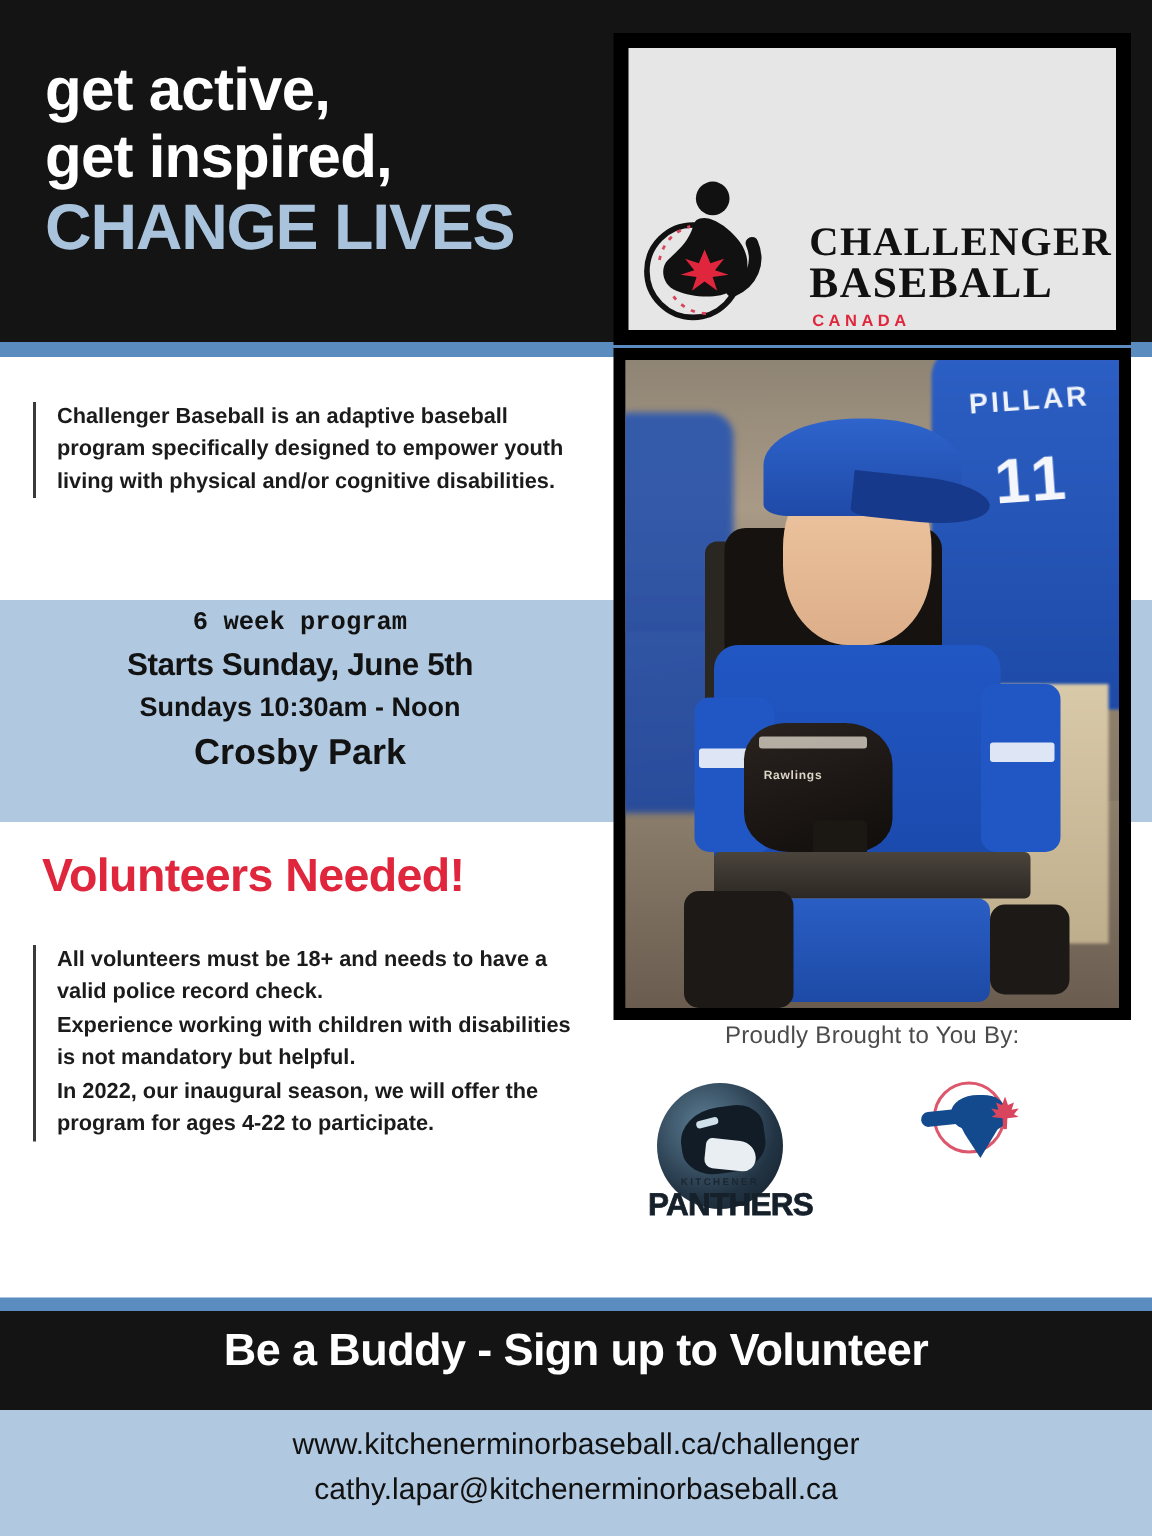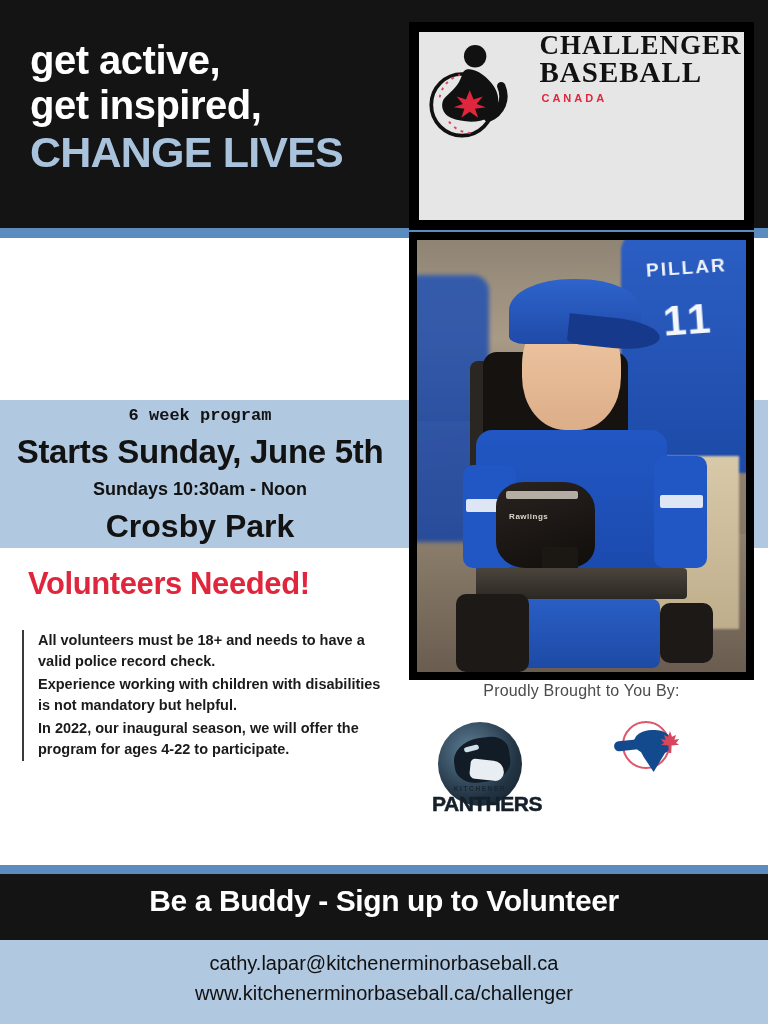--- a/index.html
+++ b/index.html
@@ -45,38 +45,38 @@
   }
   .quote-block p + p { margin-top:1px; }
 
   #intro-block { left:22px; top:268px; width:370px; }
 
   .program {
     position:absolute; left:0; top:404px; width:400px;
     text-align:center; color:#121212;
   }
   .program .p-small  { font-size:17px; font-weight:bold; line-height:1.45;font-family:Liberation Mono, monospace; }
-  .program .p-big    { font-size:33px; font-weight:bold; line-height:1.42; letter-spacing:-0.3px; }
+  .program .p-big    { font-size:21px; font-weight:bold; line-height:1.42; letter-spacing:-0.3px; }
   .program .p-mid    { font-size:18px; font-weight:bold; line-height:1.5; }
-  .program .p-place  { font-size:32px; font-weight:bold; line-height:1.45; }
+  .program .p-place  { font-size:24px; font-weight:bold; line-height:1.45; }
 
   .vol-heading {
     position:absolute; left:28px; top:566px;
     font-size:31px; font-weight:bold; color:#e0263c; letter-spacing:-0.4px;
   }
   #vol-block { left:22px; top:630px; width:370px; }
 
   
   .logo-panel {
     position:absolute; left:409px; top:22px; width:345px; height:208px;
     background:#000000; padding:10px;
   }
   .logo-inner {
     width:100%; height:100%; background:#e6e6e6;
-    display:flex; align-items:flex-start; justify-content:center; gap:6px;
+    display:flex; align-items:flex-end; justify-content:center; gap:6px;
   }
   .cb-mark { width:112px; height:112px; position:relative; flex:none; }
   .cb-words { display:flex; flex-direction:column; align-items:flex-start; }
   .cb-words .w1, .cb-words .w2 {
     font-family:"Liberation Serif", serif; font-weight:bold;
     color:#111111; line-height:0.98; letter-spacing:1px;
   }
   .cb-words .w1 { font-size:27px; }
   .cb-words .w2 { font-size:29px; }
   .cb-words .w3 {
@@ -243,20 +243,23 @@
   <div class="band band-rule-bot"></div>
   <div class="band band-footer"></div>
   <div class="band band-bottom"></div>
 
   <div class="headline">
     <span class="l1">get active,</span>
     <span class="l2">get inspired,</span>
     <span class="l3">CHANGE LIVES</span>
   </div>
 
+  <div class="quote-block" id="intro-block">
+    <p>Challenger Baseball is an adaptive baseball program specifically designed to empower youth living with physical and/or cognitive disabilities.</p>
+  </div>
 
   <div class="program">
     <div class="p-small">6 week program</div>
     <div class="p-big">Starts Sunday, June 5th</div>
     <div class="p-mid">Sundays 10:30am - Noon</div>
     <div class="p-place">Crosby Park</div>
   </div>
 
   <div class="vol-heading">Volunteers Needed!</div>
   <div class="quote-block" id="vol-block">
@@ -337,17 +340,17 @@
           <div class="jc-wing"></div>
           <div class="jc-leaf"></div>
         </div>
       </div>
 
     </div>
   </div>
 
   <div class="footer-cta">Be a Buddy - Sign up to Volunteer</div>
   <div class="footer-contact">
+    <div>www.kitchenerminorbaseball.ca/challenger</div>
     <div>cathy.lapar@kitchenerminorbaseball.ca</div>
-    <div>www.kitchenerminorbaseball.ca/challenger</div>
   </div>
 
 </div>
 
 </body></html>

